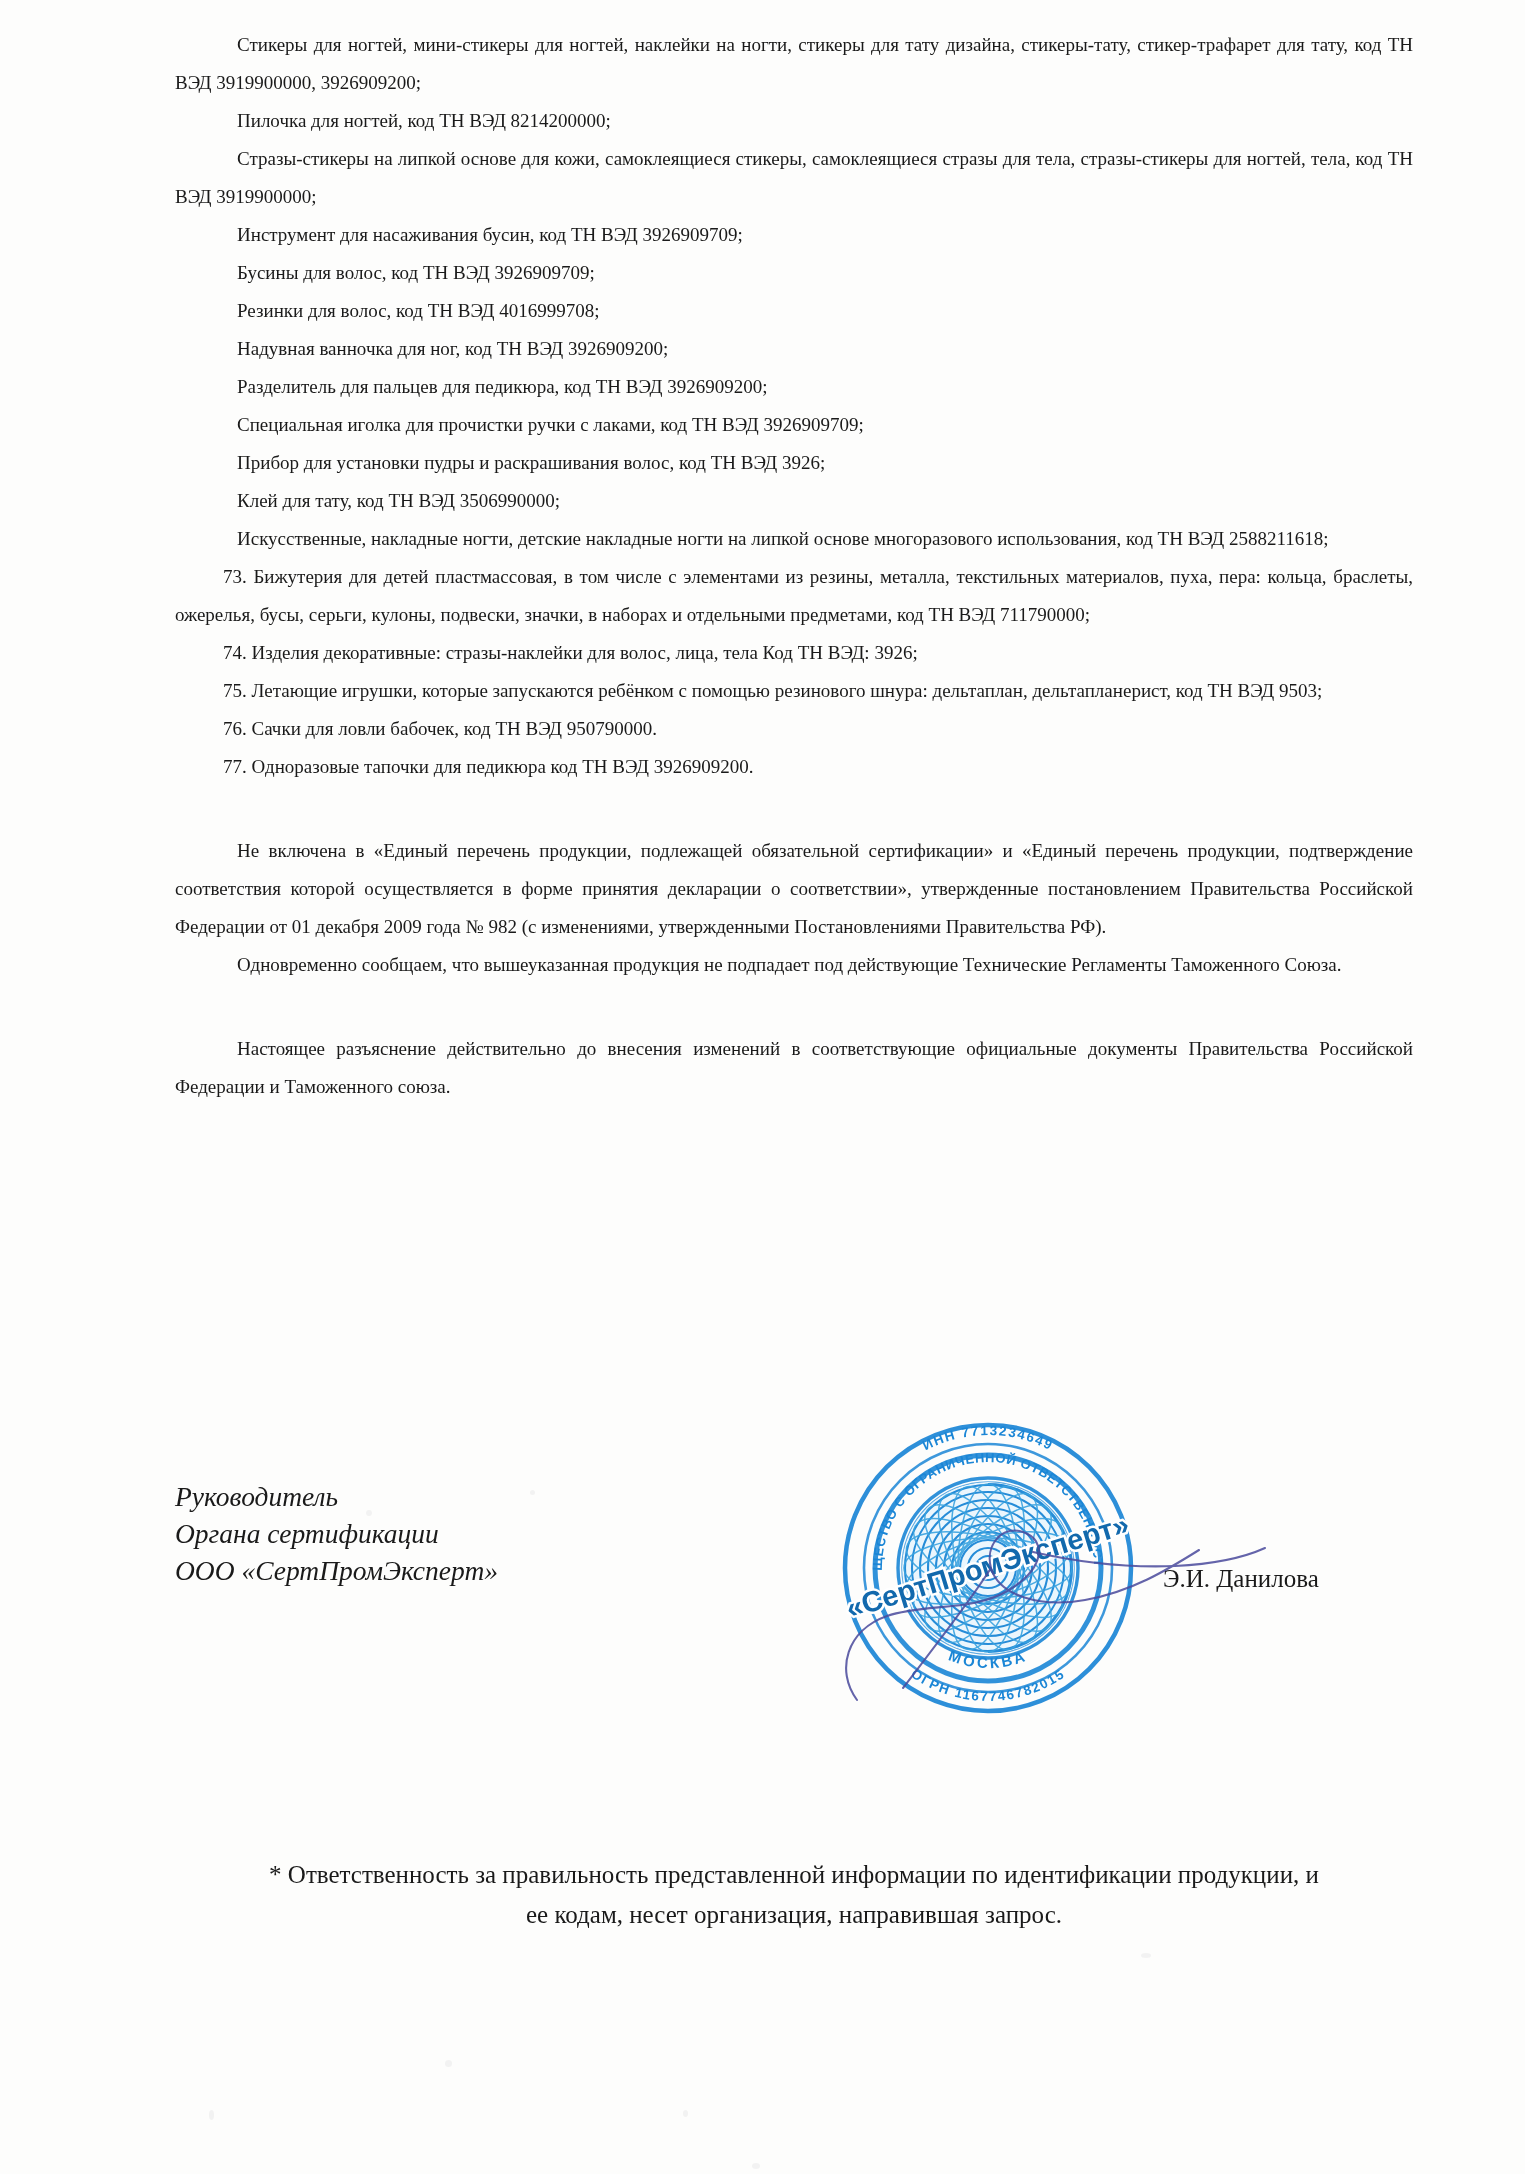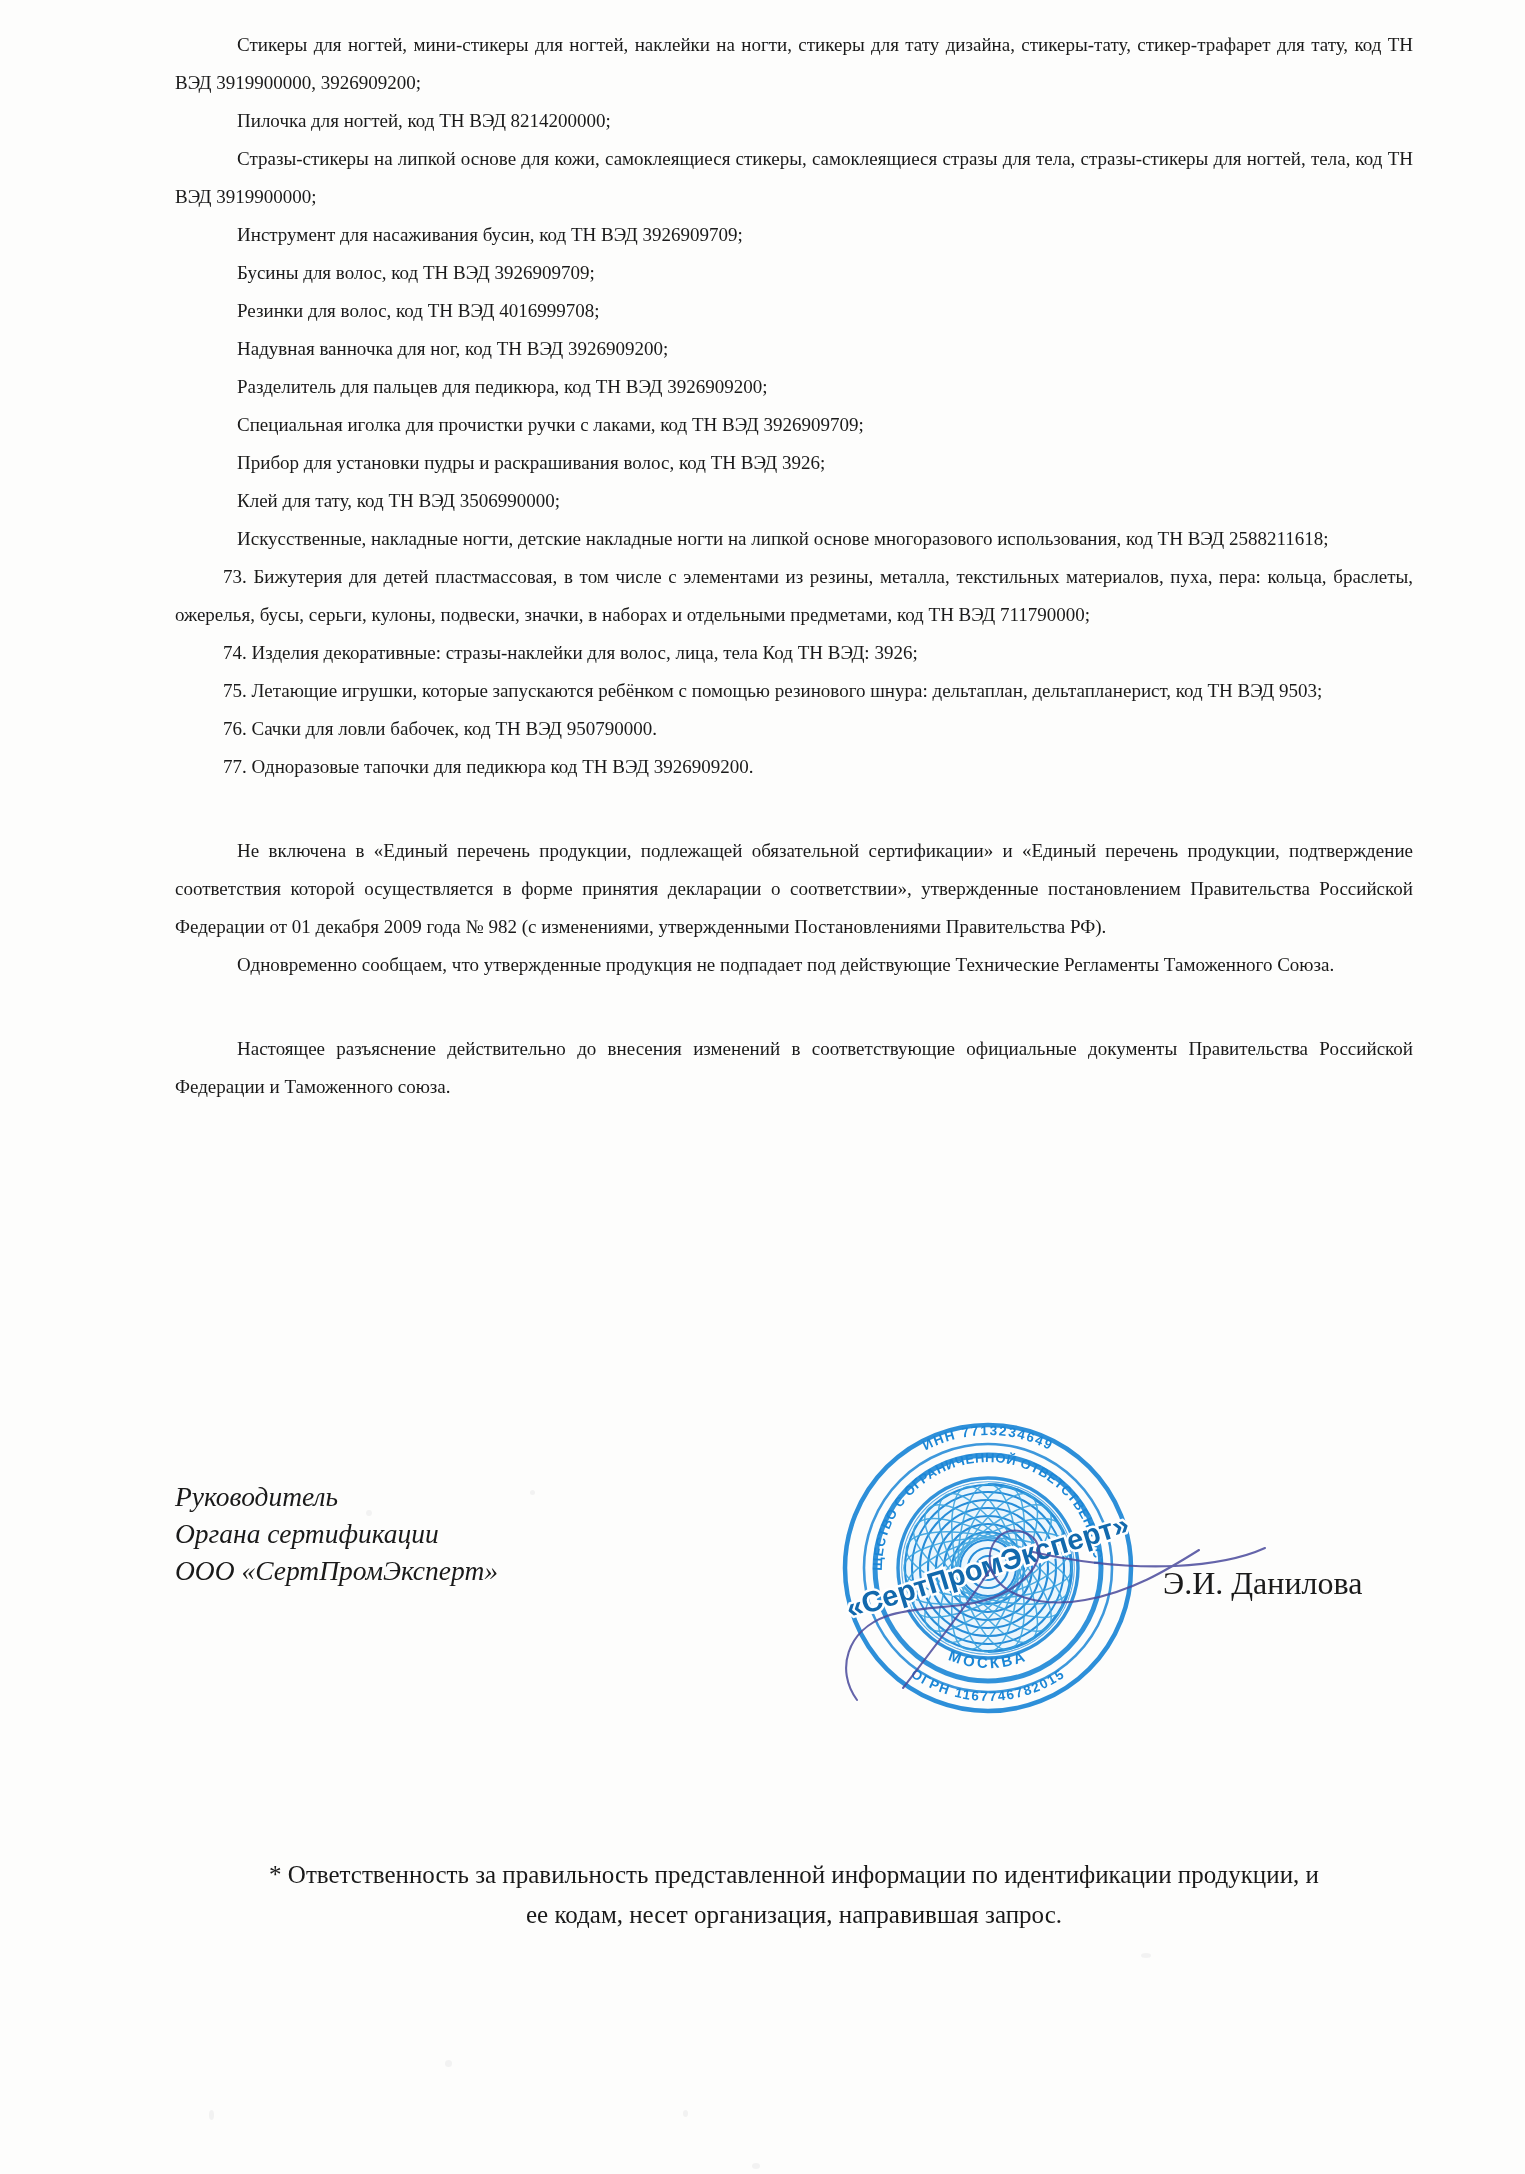--- a/index.html
+++ b/index.html
@@ -52,21 +52,21 @@
     font-size: 27.5px;
     line-height: 37px;
     font-style: italic;
   }
   .sign-line { white-space: nowrap; }
 
   .signer-name {
     position: absolute;
     left: 1163px;
     top: 1565px;
-    font-size: 32px;
+    font-size: 25px;
     white-space: nowrap;
   }
 
   
   .stamp-wrap {
     position: absolute;
     left: 838px;
     top: 1418px;
     width: 300px;
     height: 300px;
@@ -135,21 +135,21 @@
 
   <p class="para indent-sm"><span>73. Бижутерия для детей пластмассовая, в том числе с элементами из резины, металла, текстильных материалов, пуха, пера: кольца, браслеты, ожерелья, бусы, серьги, кулоны, подвески, значки, в наборах и отдельными предметами, код ТН ВЭД 711790000;</span></p>
   <p class="para indent-sm"><span>74. Изделия декоративные: стразы-наклейки для волос, лица, тела Код ТН ВЭД: 3926;</span></p>
   <p class="para indent-sm"><span>75. Летающие игрушки, которые запускаются ребёнком с помощью резинового шнура: дельтаплан, дельтапланерист, код ТН ВЭД 9503;</span></p>
   <p class="para indent-sm"><span>76. Сачки для ловли бабочек, код ТН ВЭД 950790000.</span></p>
   <p class="para indent-sm"><span>77. Одноразовые тапочки для педикюра код ТН ВЭД 3926909200.</span></p>
 
   <div class="spacer-46"></div>
 
   <p class="para indent"><span>Не включена в «Единый перечень продукции, подлежащей обязательной сертификации» и «Единый перечень продукции, подтверждение соответствия которой осуществляется в форме принятия декларации о соответствии», утвержденные постановлением Правительства Российской Федерации от 01 декабря 2009 года № 982 (с изменениями, утвержденными Постановлениями Правительства РФ).</span></p>
-  <p class="para indent"><span>Одновременно сообщаем, что утвержденные продукция не подпадает под действующие Технические Регламенты Таможенного Союза.</span></p>
+  <p class="para indent"><span>Одновременно сообщаем, что вышеуказанная продукция не подпадает под действующие Технические Регламенты Таможенного Союза.</span></p>
 
   <div class="spacer-46"></div>
 
   <p class="para indent"><span>Настоящее разъяснение действительно до внесения изменений в соответствующие официальные документы Правительства Российской Федерации и Таможенного союза.</span></p>
 
 </div>
 
 <div class="sign-block">
   <div class="sign-line">Руководитель</div>
   <div class="sign-line">Органа сертификации</div>

